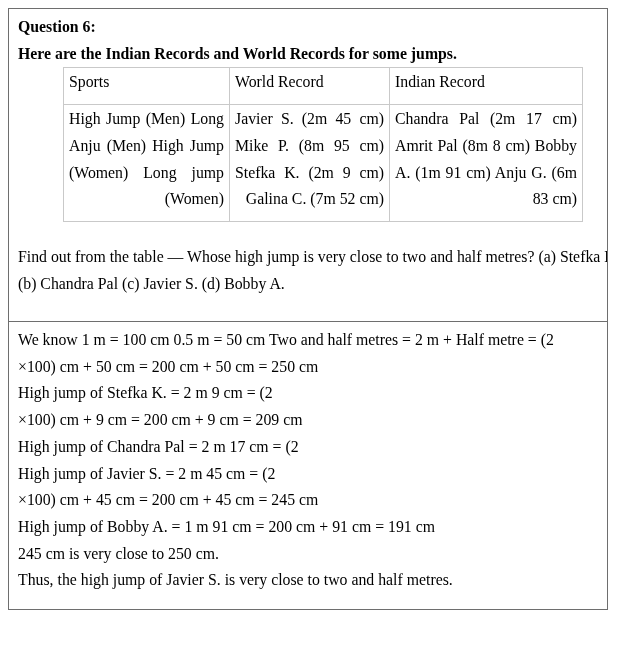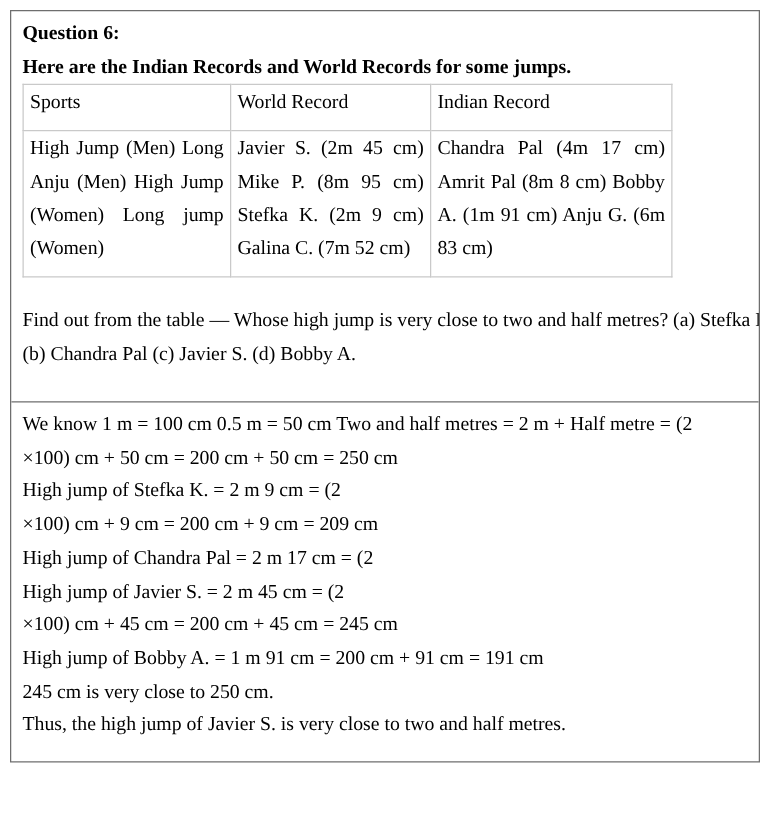--- a/index.html
+++ b/index.html
@@ -35,31 +35,32 @@
   .line {
     line-height: 26.7px;
     white-space: nowrap;
   }
   .bold { font-weight: bold; }
   table.records {
     border-collapse: collapse;
     table-layout: fixed;
     width: 519px;
     margin-top: 0px;
+    margin-left: 45px;
   }
   table.records th, table.records td {
     border: 1px solid #c9c9c9;
     font-weight: normal;
     text-align: left;
     vertical-align: top;
     padding: 1px 5px 8px 5px;
     line-height: 26.7px;
     overflow: hidden;
   }
-  .cline { line-height: 26.7px; }
+  .cline { line-height: 26.7px; text-align: right; }
   .jl { text-align: justify; text-align-last: justify; }
   .prompt { margin-top: 22px; }
 </style>
 </head>
 <body>
 
 <div class="doc-box">
 
   <div class="question-section">
     <div class="line bold">Question 6:</div>
@@ -84,21 +85,21 @@
           <div class="cline jl">(Women) Long jump</div>
           <div class="cline">(Women)</div>
         </td>
         <td>
           <div class="cline jl">Javier S. (2m 45 cm)</div>
           <div class="cline jl">Mike P. (8m 95 cm)</div>
           <div class="cline jl">Stefka K. (2m 9 cm)</div>
           <div class="cline">Galina C. (7m 52 cm)</div>
         </td>
         <td>
-          <div class="cline jl">Chandra Pal (4m 17 cm)</div>
+          <div class="cline jl">Chandra Pal (2m 17 cm)</div>
           <div class="cline jl">Amrit Pal (8m 8 cm) Bobby</div>
           <div class="cline jl">A. (1m 91 cm) Anju G. (6m</div>
           <div class="cline">83 cm)</div>
         </td>
       </tr>
     </tbody>
       </table>
 
     <div class="prompt">
       <div class="line">Find out from the table — Whose high jump is very close to two and half metres? (a) Stefka K.</div>

